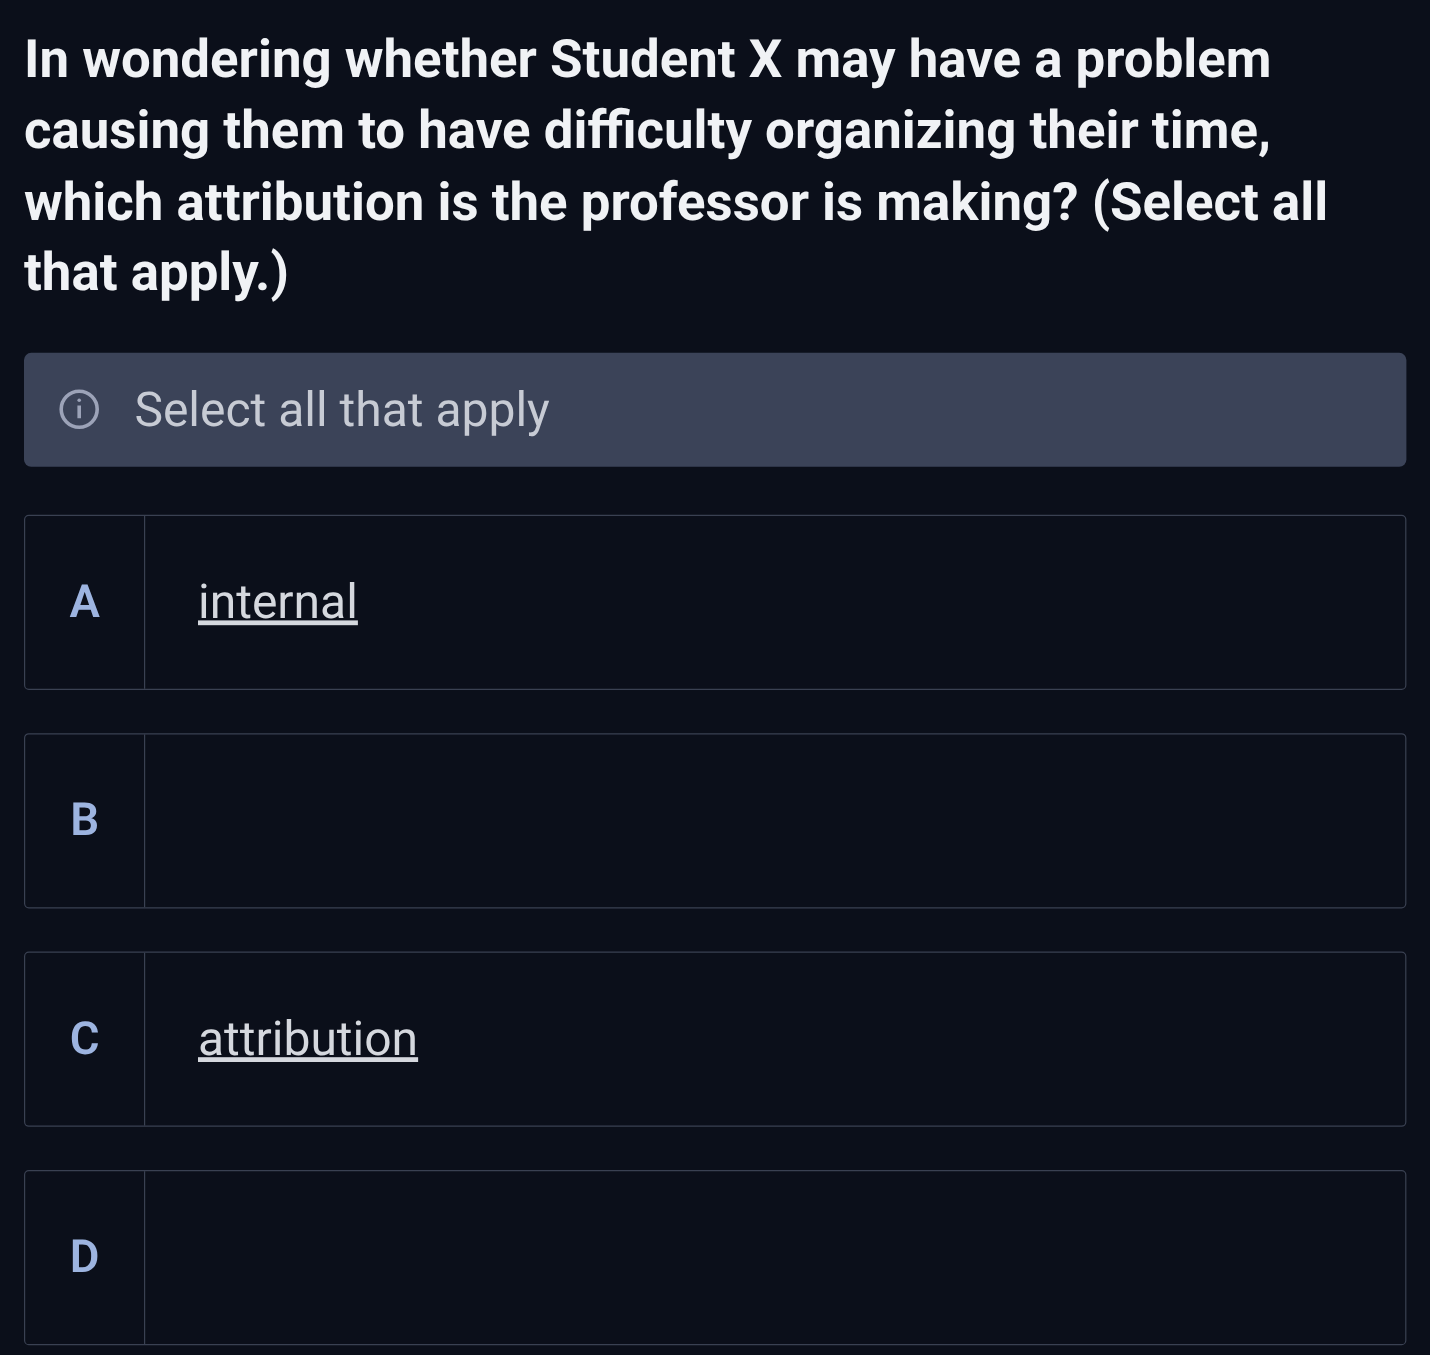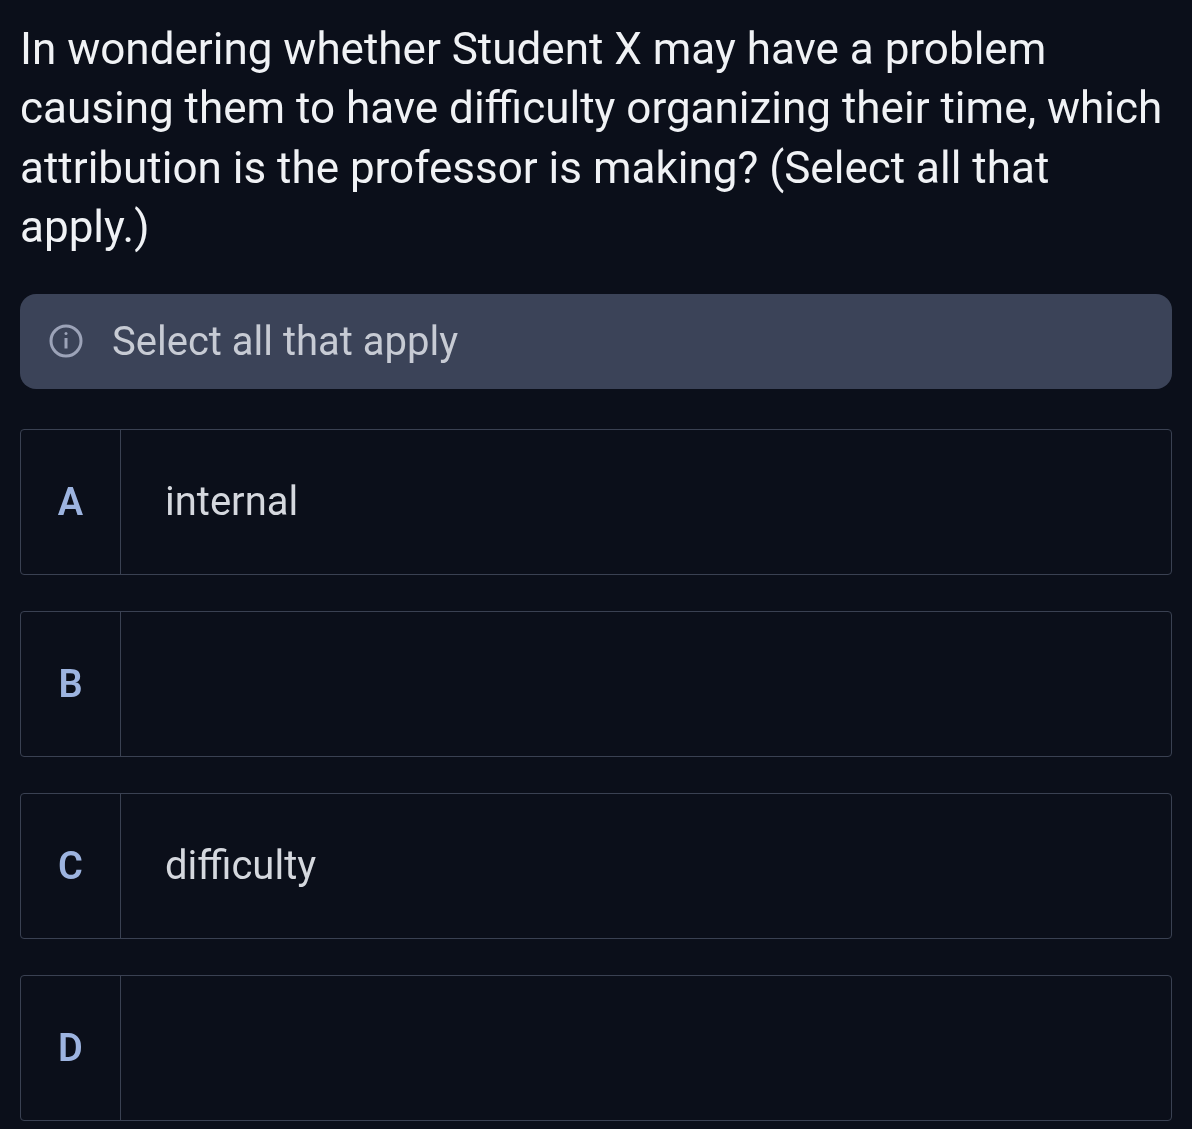--- a/index.html
+++ b/index.html
@@ -14,25 +14,25 @@
       padding: 20px;
       width: 1192px;
       height: 1129px;
       overflow: hidden;
     }
     .question-text {
       font-size: 44px;
       line-height: 1.35;
       color: #f0f2f5;
       margin-bottom: 36px;
-      font-weight: 400;
+      font-weight: 700;
     }
     .instruction-banner {
       background-color: #3b4358;
-      border-radius: 16px;
+      border-radius: 6px;
       padding: 24px 28px;
       display: flex;
       align-items: center;
       gap: 28px;
       margin-bottom: 40px;
     }
     .info-icon {
       width: 36px;
       height: 36px;
       flex-shrink: 0;
@@ -69,20 +69,21 @@
       border-right: 1px solid #3a4152;
       flex-shrink: 0;
     }
     .option-label {
       display: flex;
       align-items: center;
       padding-left: 44px;
       font-size: 40px;
       color: #d5d8de;
       font-weight: 400;
+      text-decoration: underline;
     }
   </style>
 </head>
 <body>
 
 <div class="question-text">In wondering whether Student X may have a problem causing them to have difficulty organizing their time, which attribution is the professor is making? (Select all that apply.)</div>
 
 <div class="instruction-banner">
   <span class="info-icon">
     <svg viewBox="0 0 24 24" fill="none" stroke="#9ca3b8" stroke-width="2">
@@ -100,20 +101,20 @@
     <div class="option-letter">A</div>
     <div class="option-label">internal</div>
   </div>
 
   <div class="option-row">
     <div class="option-letter">B</div>
   </div>
 
   <div class="option-row">
     <div class="option-letter">C</div>
-    <div class="option-label">difficulty</div>
+    <div class="option-label">attribution</div>
   </div>
 
   <div class="option-row">
     <div class="option-letter">D</div>
   </div>
 
 </div>
 
 </body></html>

